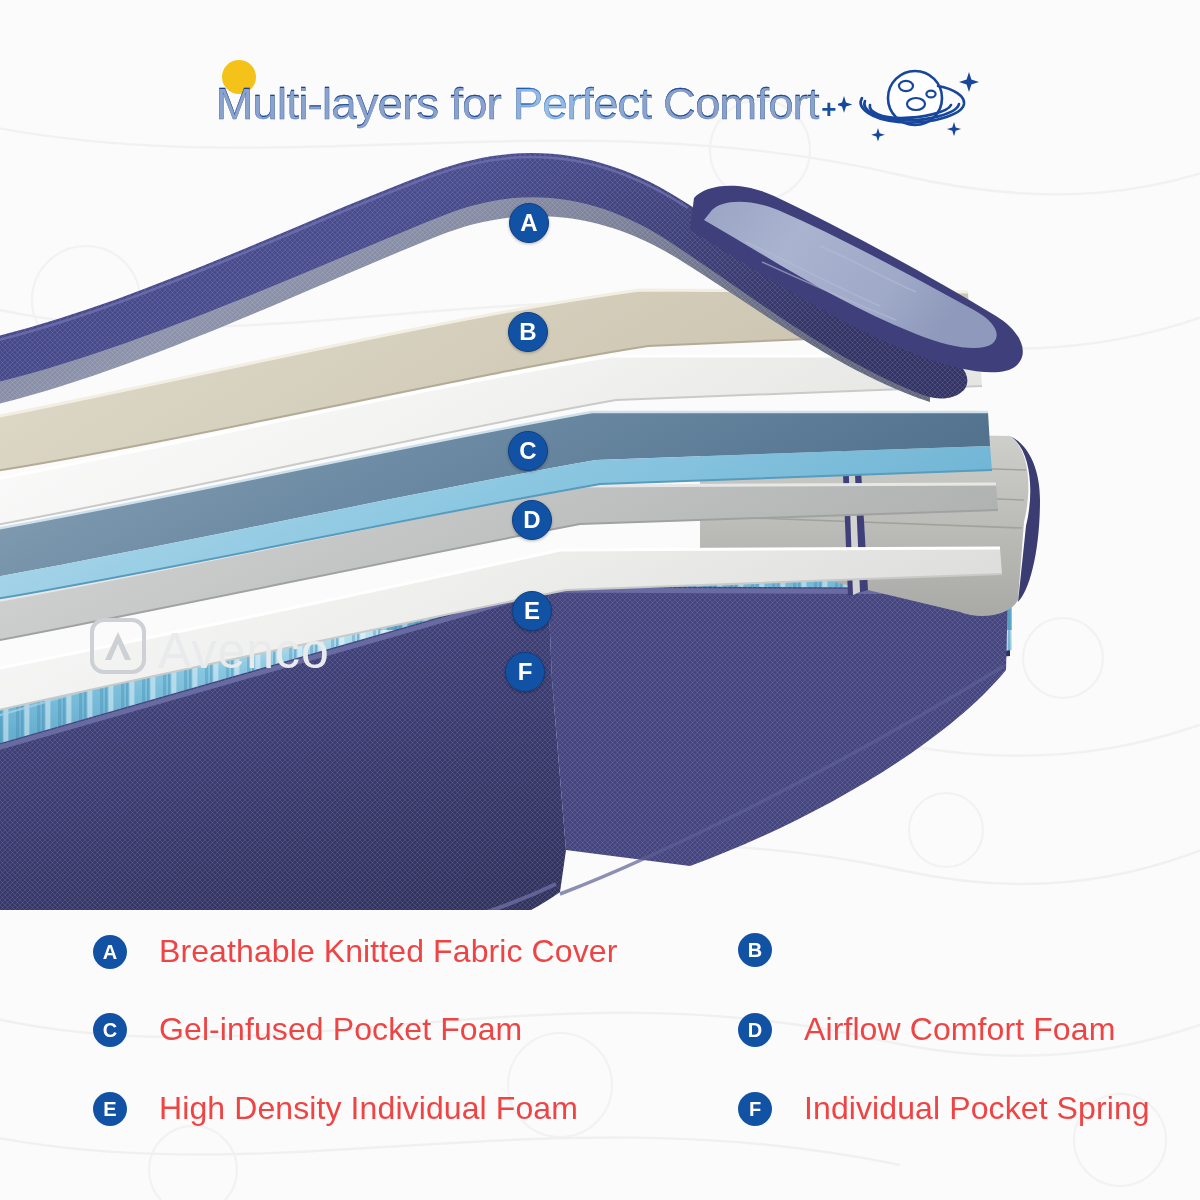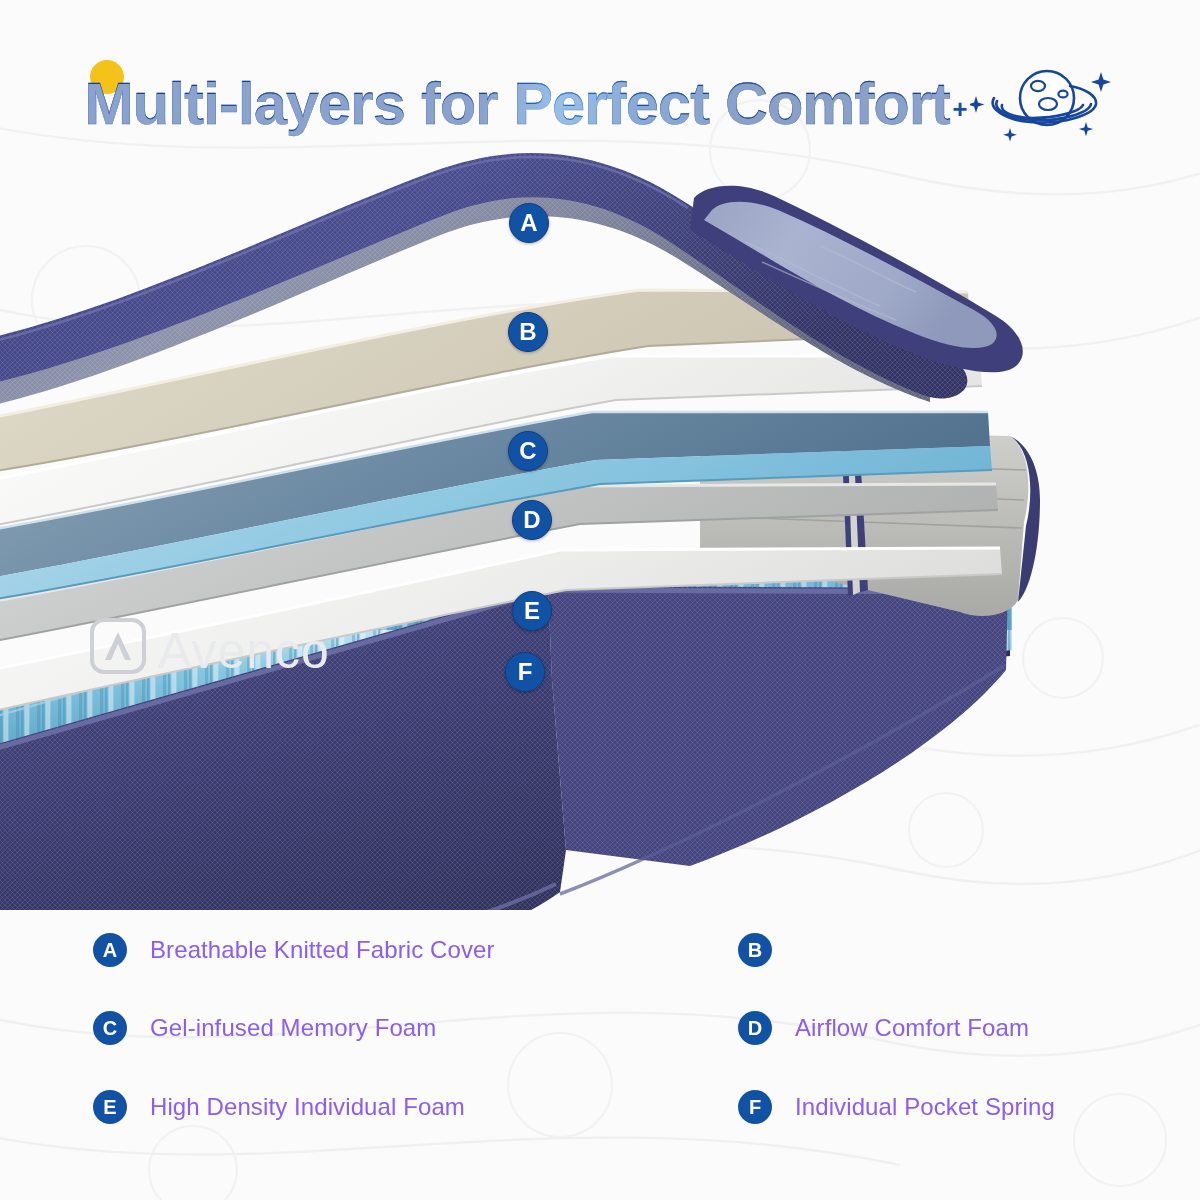--- a/index.html
+++ b/index.html
@@ -19,21 +19,21 @@
     position:absolute; left:0; top:64px; width:1200px; height:80px;
     display:flex; align-items:center; justify-content:center; z-index:5;
   }
   #title-inner{ position:relative; display:flex; align-items:center; }
   #sun-dot{
     position:absolute; left:6px; top:4px; width:34px; height:34px;
     border-radius:50%; background:#f5c21a; z-index:0;
   }
   #title-text{
     position:relative; z-index:1;
-    font-size:59px; font-weight:bold; letter-spacing:-0.6px;
+    font-size:45px; font-weight:normal; letter-spacing:-0.6px;
     white-space:nowrap;
     background:linear-gradient(100deg,#14469c 0%,#14469c 46%,#2f7fd4 55%,#1456ae 63%,#123f8f 78%,#14469c 100%);
     -webkit-background-clip:text; background-clip:text; color:transparent;
     -webkit-text-stroke:0.4px rgba(10,45,110,.35);
     text-shadow:0 1px 0 rgba(255,255,255,.5);
   }
   #title-plus{
     position:relative; z-index:1; color:#16509f; font-size:26px;
     font-weight:bold; margin-left:2px; margin-top:10px;
   }
@@ -67,21 +67,21 @@
   .legend-col-right{ left:738px; }
   .lg-r0{ top:18px; } .lg-r1{ top:96px; } .lg-r2{ top:175px; }
 
   .legend-badge{
     width:34px; height:34px; border-radius:50%;
     background:#1252a4; display:flex; align-items:center; justify-content:center;
     color:#fff; font-size:20px; font-weight:bold; line-height:1;
     flex:0 0 auto;
   }
   .legend-label{
-    margin-left:23px; font-size:24px; color:#8b5cf6;
+    margin-left:32px; font-size:32px; color:#ef4444;
     letter-spacing:.1px; white-space:nowrap;
   }
 </style>
 </head>
 <body>
 
 <svg id="bg-texture" viewBox="0 0 1200 1200" preserveAspectRatio="none">
   <rect x="0" y="0" width="1200" height="1200" fill="#fbfbfb"></rect>
   <g stroke="#f0f0f0" stroke-width="2.4" fill="none" opacity="0.95">
     <path d="M-40,120 C260,190 560,95 900,175 C1060,212 1160,190 1240,160"></path>
@@ -322,21 +322,21 @@
 <div class="badge" id="badge-F">F</div>
 
 <div id="legend">
 
   <div class="legend-row legend-col-left lg-r0">
     <span class="legend-badge">A</span>
     <span class="legend-label">Breathable Knitted Fabric Cover</span>
   </div>
   <div class="legend-row legend-col-left lg-r1">
     <span class="legend-badge">C</span>
-    <span class="legend-label">Gel-infused Memory Foam</span>
+    <span class="legend-label">Gel-infused Pocket Foam</span>
   </div>
   <div class="legend-row legend-col-left lg-r2">
     <span class="legend-badge">E</span>
     <span class="legend-label">High Density Individual Foam</span>
   </div>
 
   <div class="legend-row legend-col-right lg-r0">
     <span class="legend-badge">B</span>
   </div>
   <div class="legend-row legend-col-right lg-r1">

